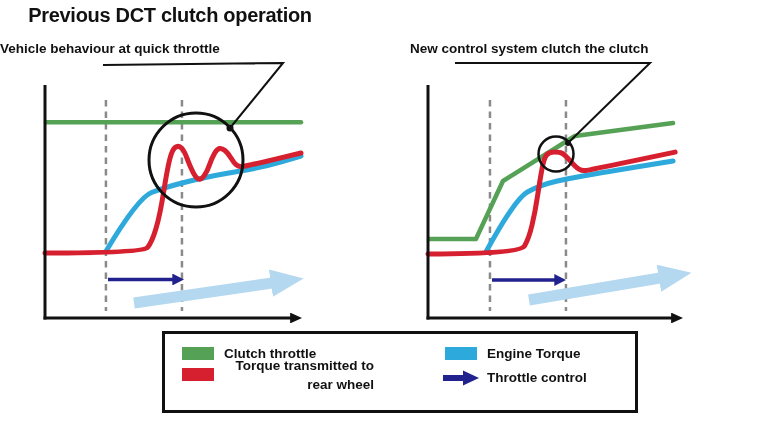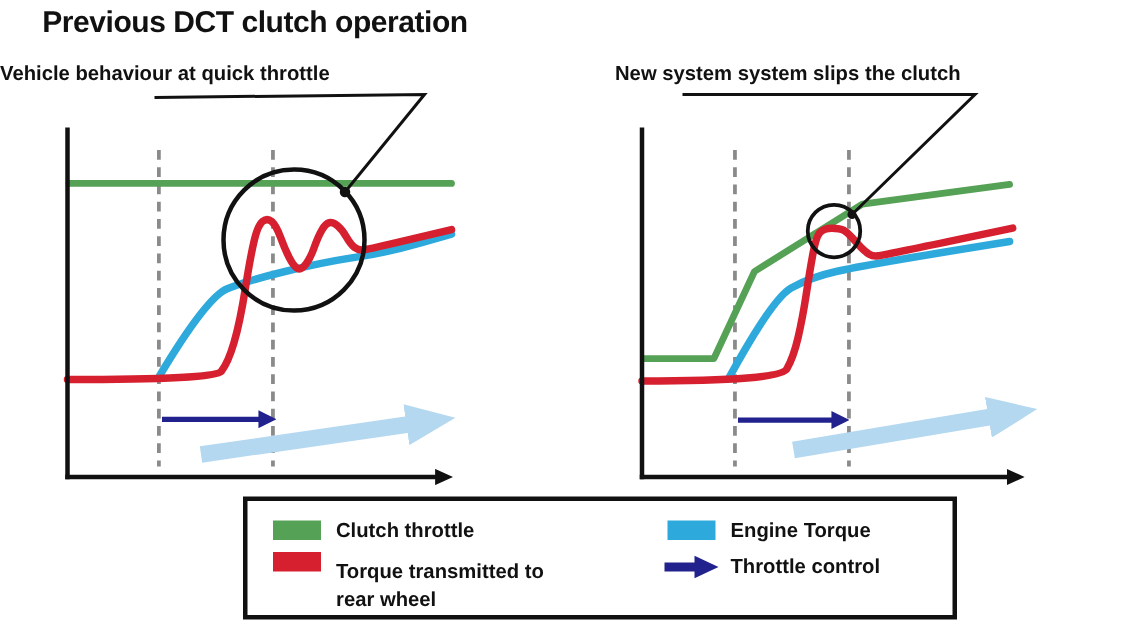--- a/index.html
+++ b/index.html
@@ -14,33 +14,33 @@
   #subtitle-right{left:410px;top:41px;width:327px;}
   #charts{position:absolute;left:0;top:0;}
   .legend{position:absolute;left:162px;top:331px;width:476px;height:82px;
           border:3px solid #111;background:#fff;box-sizing:border-box;}
   .swatch{position:absolute;width:32px;height:13px;}
   #sw-clutch{left:17px;top:13px;}
   #sw-torque{left:17px;top:34px;}
   #sw-engine{left:280px;top:13px;}
   .llabel{position:absolute;font-size:13.5px;font-weight:700;line-height:19px;}
   #lbl-clutch{left:59px;top:10px;}
-  #lbl-torque{left:59px;top:37px;width:150px;}
+  #lbl-torque{left:59px;top:22px;width:150px;text-align:right;}
   #lbl-engine{left:322px;top:10px;}
   #lbl-throttle{left:322px;top:34px;}
   #throttle-icon-wrap{position:absolute;left:277px;top:36px;width:38px;height:16px;}
 </style>
 </head>
 <body>
 
 <div class="stage">
 
   <div id="title-left" class="title">Previous DCT clutch operation</div>
   <div id="subtitle-left" class="subtitle">Vehicle behaviour at quick throttle</div>
-  <div id="subtitle-right" class="subtitle">New system system slips the clutch</div>
+  <div id="subtitle-right" class="subtitle">New control system clutch the clutch</div>
 
   <svg id="charts" width="760" height="424" viewBox="0 0 760 424">
     <defs>
       <marker id="m-axis" markerWidth="4" markerHeight="3.6" refX="0.3" refY="1.8" orient="auto">
         <path d="M0,0 L4,1.8 L0,3.6 Z" fill="#111"></path>
       </marker>
       <marker id="m-navy" markerWidth="3.4" markerHeight="3.4" refX="0.2" refY="1.7" orient="auto">
         <path d="M0,0 L3.4,1.7 L0,3.4 Z" fill="#22228e"></path>
       </marker>
       <marker id="m-big" markerWidth="3" markerHeight="2.5" refX="0.1" refY="1.25" orient="auto">

